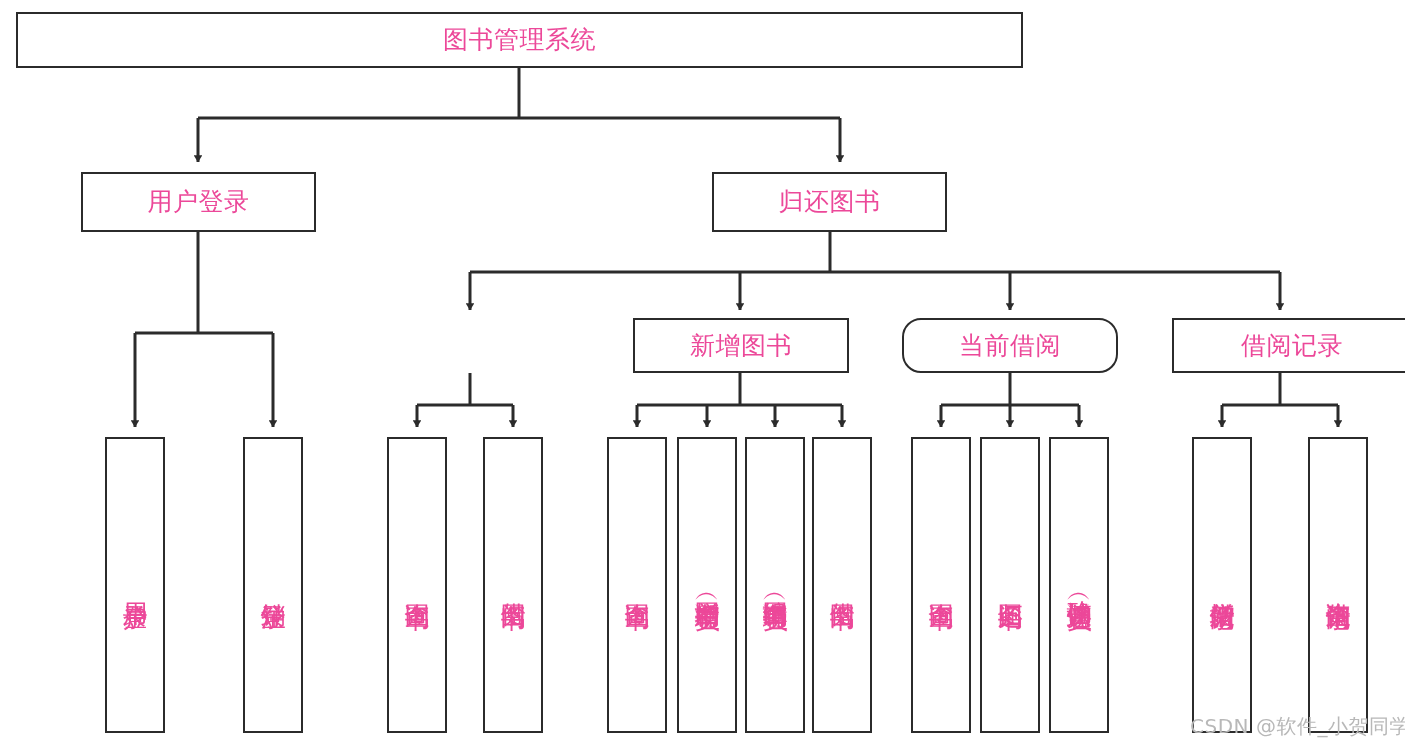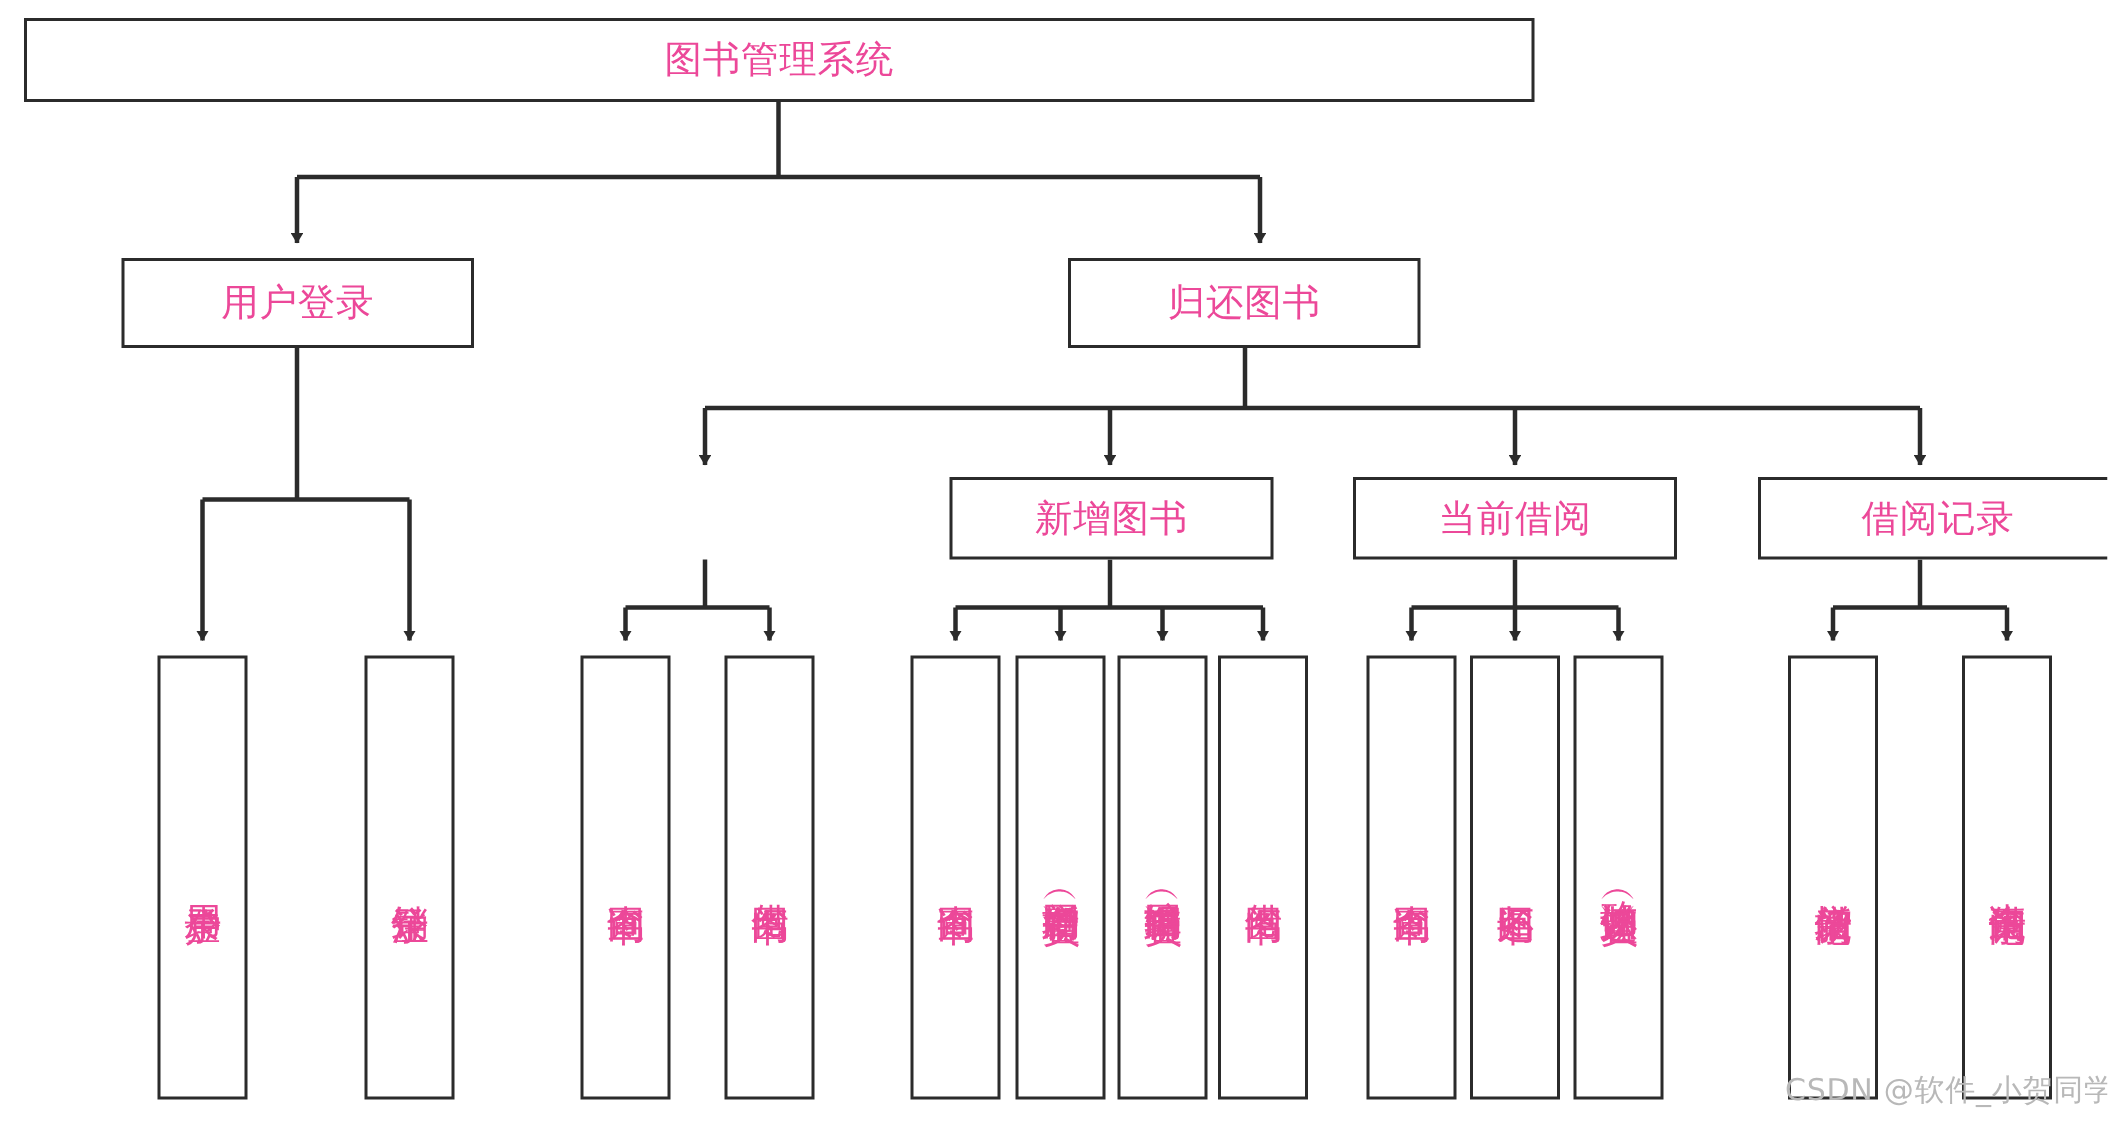--- a/index.html
+++ b/index.html
@@ -111,21 +111,21 @@
       <path d="M 1338 405 L 1338 427" marker-end="url(#arrow)"></path>
     </g>
   </svg>
 
   <div class="node node-h" style="left:16px; top:12px; width:1007px; height:56px;">图书管理系统</div>
 
   <div class="node node-h" style="left:81px; top:172px; width:235px; height:60px;">用户登录</div>
   <div class="node node-h" style="left:712px; top:172px; width:235px; height:60px;">归还图书</div>
 
   <div class="node node-h" style="left:633px; top:318px; width:216px; height:55px;">新增图书</div>
-  <div class="node node-h" style="left:902px; top:318px; width:216px; height:55px;">当前借阅</div>
+  <div class="node node-h" style="left:902px; top:318px; width:216px; height:55px;border-radius:19px;">当前借阅</div>
   <div class="node node-h" style="left:1172px; top:318px; width:240px; height:55px;">借阅记录</div>
 
   <div class="node node-v" style="left:105px; top:437px; width:60px; height:296px;">用户登录</div>
   <div class="node node-v" style="left:243px; top:437px; width:60px; height:296px;">注销登录</div>
 
   <div class="node node-v" style="left:387px; top:437px; width:60px; height:296px;">查询图书</div>
   <div class="node node-v" style="left:483px; top:437px; width:60px; height:296px;">借阅图书</div>
 
   <div class="node node-v" style="left:607px; top:437px; width:60px; height:296px;">查询图书</div>
   <div class="node node-v" style="left:677px; top:437px; width:60px; height:296px;">新增图书（管理员）</div>

